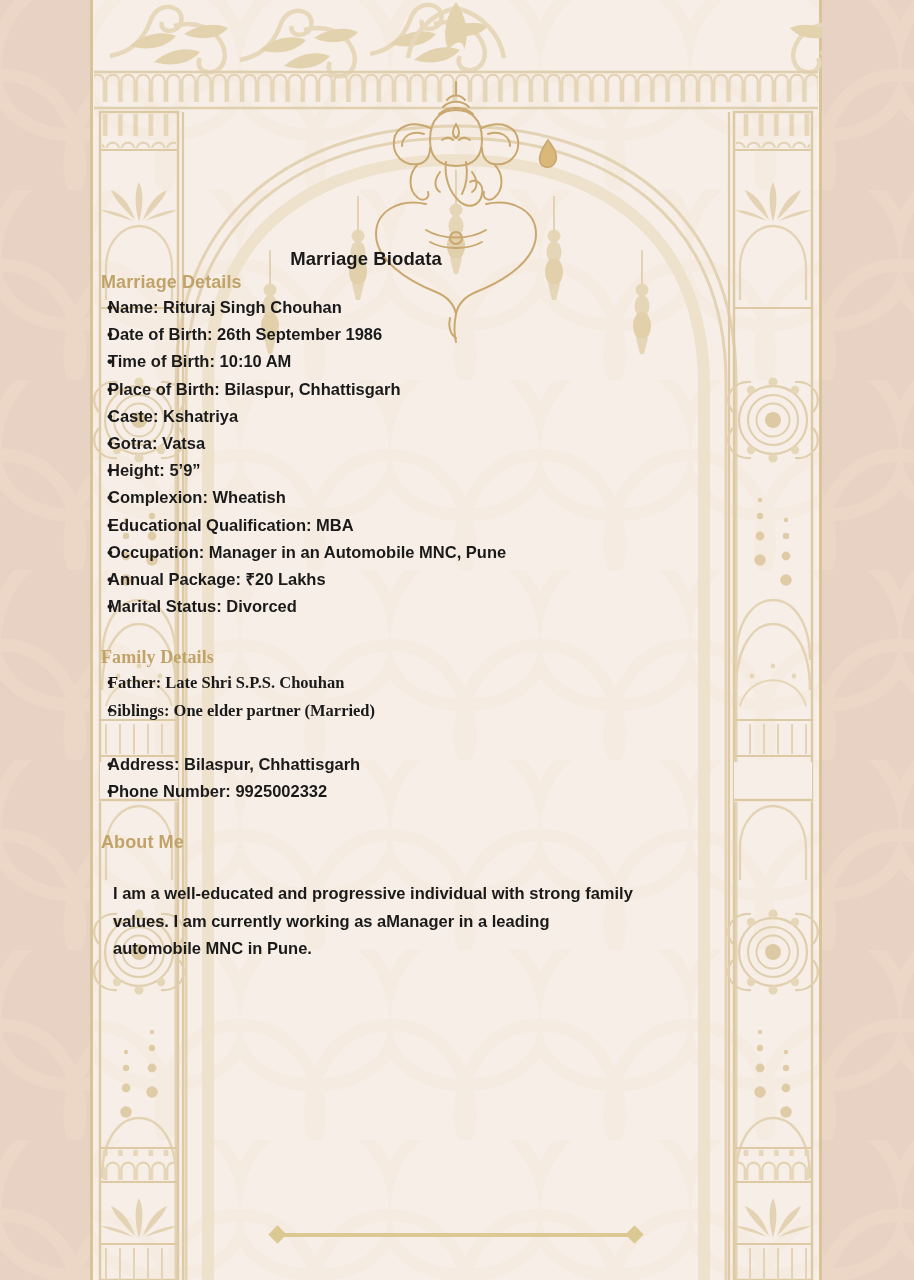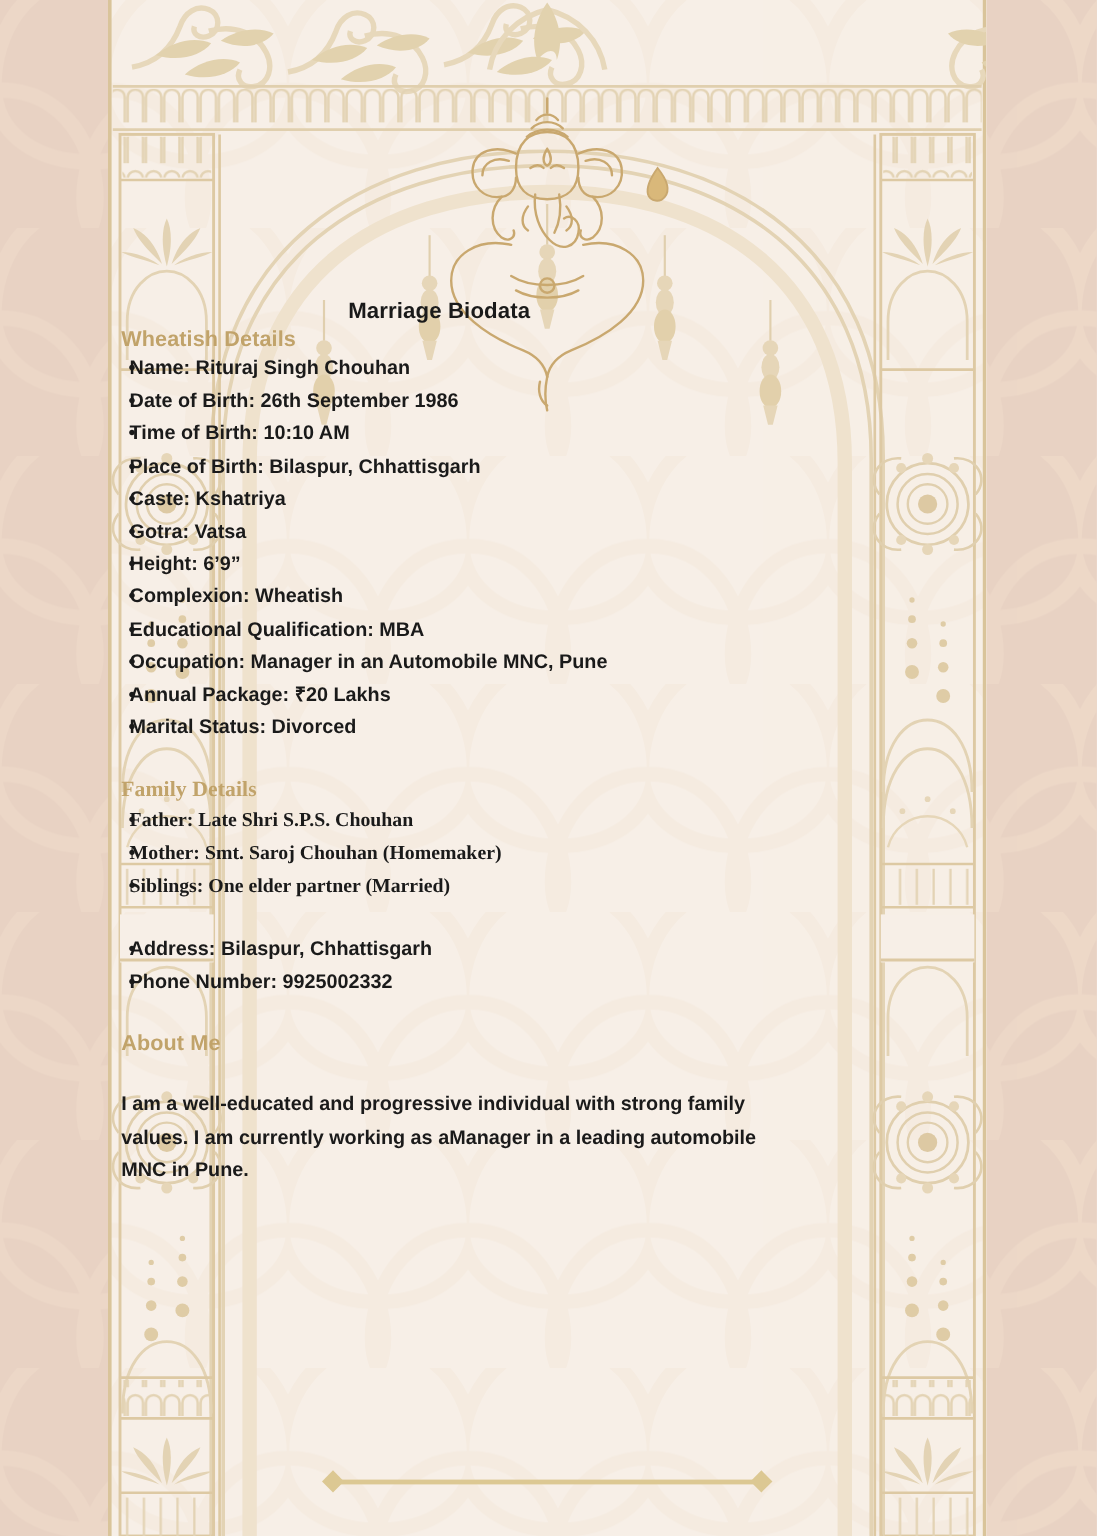--- a/index.html
+++ b/index.html
@@ -39,21 +39,21 @@
     white-space:nowrap;
   }
   ul.bullets li::before {
     content:"\2022"; position:absolute; left:6px; top:0; color:#1a1a1a;
   }
   .gap-family { margin-top:27px;font-family:Liberation Serif, serif; }
   .gap-contact { margin-top:27px; }
   .gap-about { margin-top:27px; }
   .about-para {
     font-size:16.5px; font-weight:bold; color:#1a1a1a;
-    line-height:27.3px; width:532px;
+    line-height:27.3px; width:532px;padding-left:12px;
   }
   .about-para.first { margin-top:27px; }
   .about-para.second { margin-top:27px; }
   
   #bottom-divider {
     position:absolute; left:0; right:0; top:1228px; z-index:5;
     display:flex; align-items:center; justify-content:center;
   }
   .div-line { width:344px; height:4px; background:#dcc893; }
   .div-diamond {
@@ -362,42 +362,41 @@
     <span class="div-line"></span>
     <span class="div-diamond"></span>
   </div>
 </div>
 
 <div id="content">
 
   <div id="doc-title">Marriage Biodata</div>
 
   <div class="section">
-    <div class="section-heading">Wheatish Details</div>
+    <div class="section-heading">Marriage Details</div>
     <ul class="bullets">
       <li>Name: Rituraj Singh Chouhan</li>
       <li>Date of Birth: 26th September 1986</li>
       <li>Time of Birth: 10:10 AM</li>
       <li>Place of Birth: Bilaspur, Chhattisgarh</li>
       <li>Caste: Kshatriya</li>
       <li>Gotra: Vatsa</li>
-      <li>Height: 6’9”</li>
+      <li>Height: 5’9”</li>
       <li>Complexion: Wheatish</li>
       <li>Educational Qualification: MBA</li>
       <li>Occupation: Manager in an Automobile MNC, Pune</li>
       <li>Annual Package: ₹20 Lakhs</li>
       <li>Marital Status: Divorced</li>
     </ul>
   </div>
 
   <div class="section gap-family">
     <div class="section-heading">Family Details</div>
     <ul class="bullets">
       <li>Father: Late Shri S.P.S. Chouhan</li>
-      <li>Mother: Smt. Saroj Chouhan (Homemaker)</li>
       <li>Siblings: One elder partner (Married)</li>
     </ul>
   </div>
 
   <div class="section gap-contact">
     <ul class="bullets">
       <li>Address: Bilaspur, Chhattisgarh</li>
       <li>Phone Number: 9925002332</li>
     </ul>
   </div>

